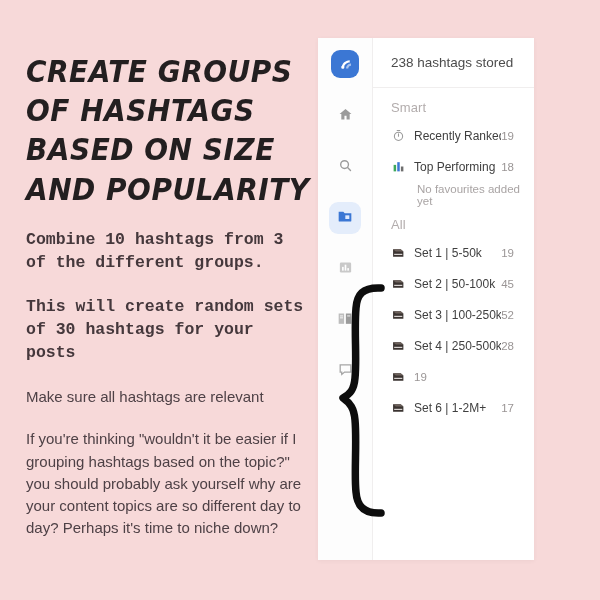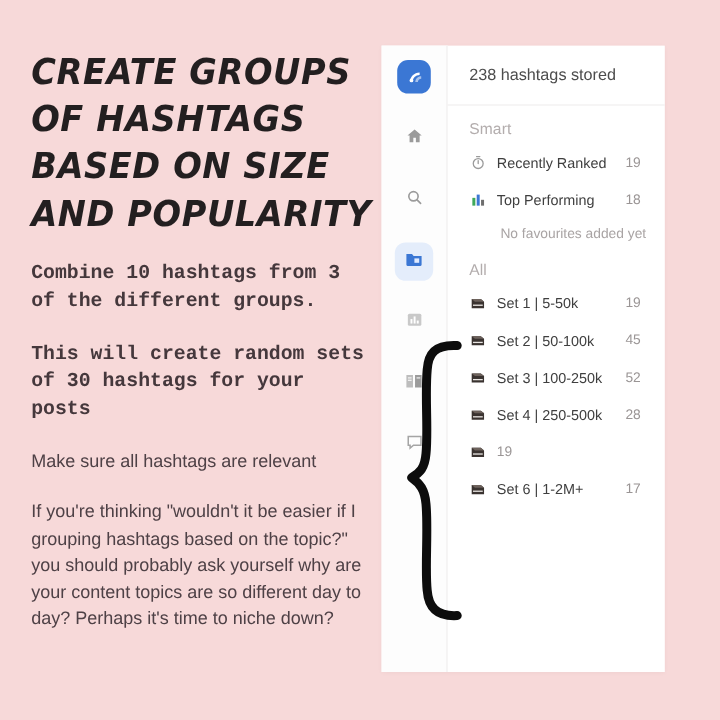--- a/index.html
+++ b/index.html
@@ -10,21 +10,21 @@
     background: #f7d9d9;
     font-family: "Liberation Sans", sans-serif;
     overflow: hidden;
     position: relative;
   }
 
   
   .left-col {
     position: absolute;
     left: 26px;
-    top: 40px;
+    top: 52px;
     width: 280px;
   }
 
   .headline {
     font-family: "DejaVu Sans", sans-serif;
     font-weight: bold;
     font-style: italic;
     font-size: 28px;
     line-height: 1.33;
     letter-spacing: 0.5px;
@@ -52,21 +52,21 @@
   .p-combine { margin-top: 28px; }
   .p-random  { margin-top: 22px; }
   .p-relevant{ margin-top: 22px; }
   .p-niche   { margin-top: 21px; line-height: 1.47; }
 
   
   .app-panel {
     position: absolute;
     left: 318px;
     top: 38px;
-    width: 236px;
+    width: 216px;
     height: 522px;
     background: #ffffff;
     display: flex;
     box-shadow: 0 1px 4px rgba(120, 80, 80, 0.07);
   }
 
   
   .rail {
     width: 55px;
     flex: 0 0 55px;

